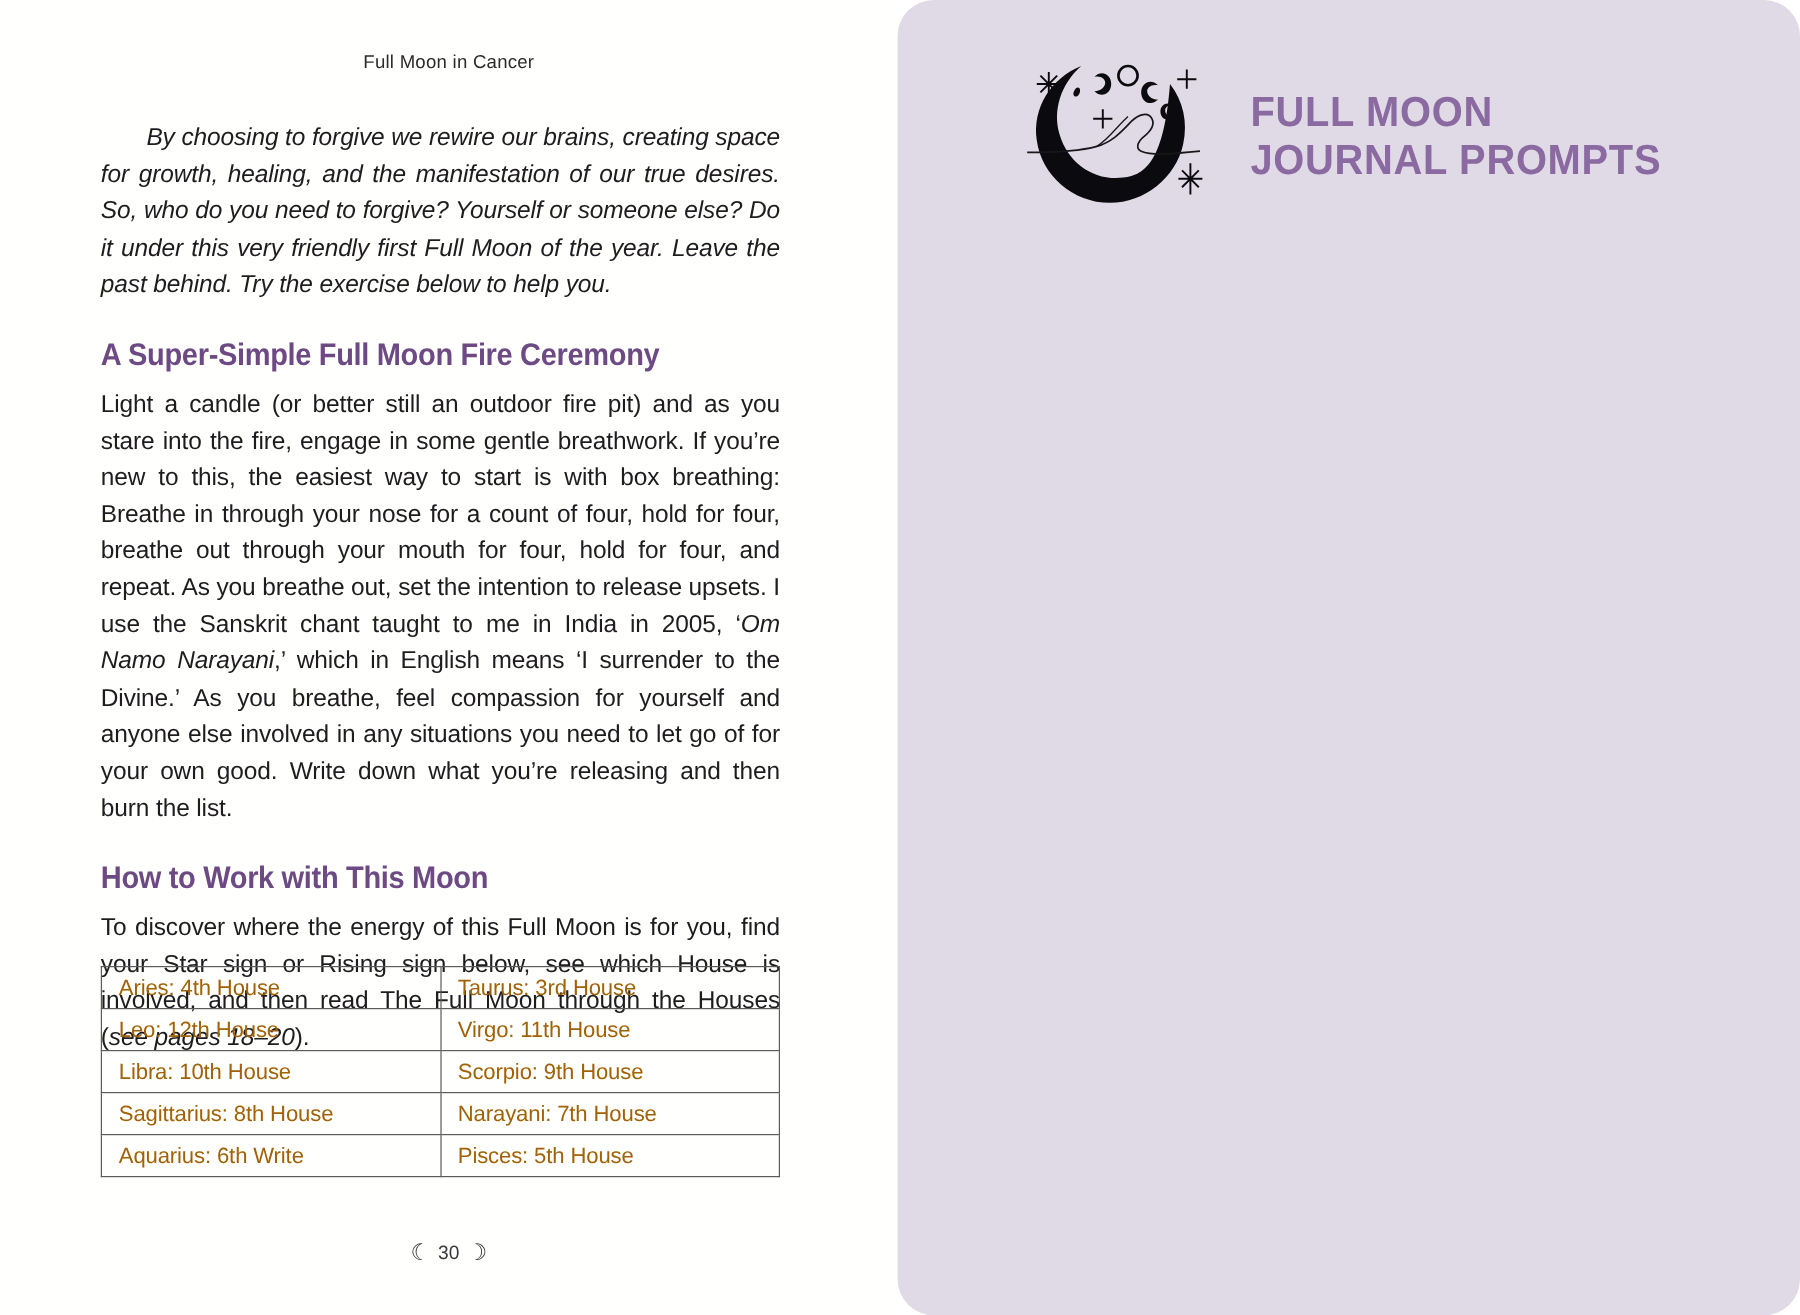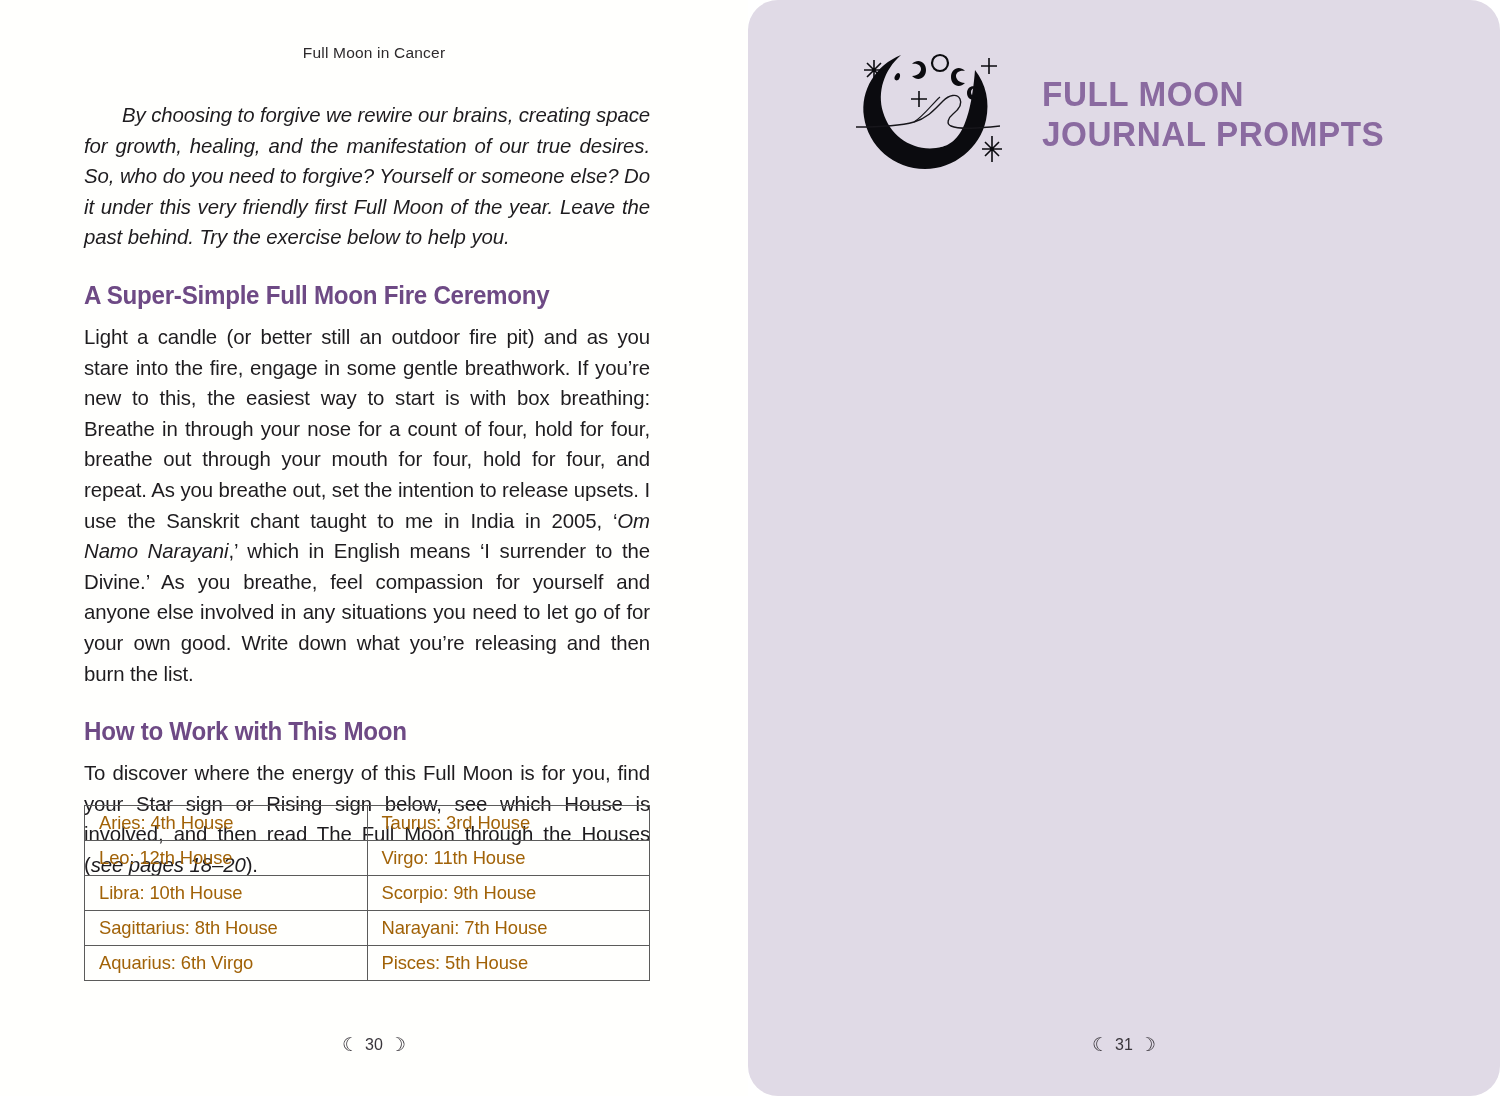--- a/index.html
+++ b/index.html
@@ -169,21 +169,21 @@
           </tr>
           <tr>
             <td>Libra: 10th House</td>
             <td>Scorpio: 9th House</td>
           </tr>
           <tr>
             <td>Sagittarius: 8th House</td>
             <td>Narayani: 7th House</td>
           </tr>
           <tr>
-            <td>Aquarius: 6th Virgo</td>
+            <td>Aquarius: 6th Write</td>
             <td>Pisces: 5th House</td>
           </tr>
         </tbody>
     </table>
 
     <div class="folio">
       <span class="moonglyph">☾</span><span>30</span><span class="moonglyph">☽</span>
     </div>
   </div>
 
@@ -222,17 +222,14 @@
           <path d="M144 98 L144 124 M134 111 L154 111 M137 104 L151 118 M151 104 L137 118"></path>
         </g>
       </svg>
 
       <div class="prompt-title">
         <span>FULL MOON</span>
         <span class="line2">JOURNAL PROMPTS</span>
       </div>
     </div>
 
-    <div class="folio">
-      <span class="moonglyph">☾</span><span>31</span><span class="moonglyph">☽</span>
-    </div>
   </div>
 </div>
 
 </body></html>

